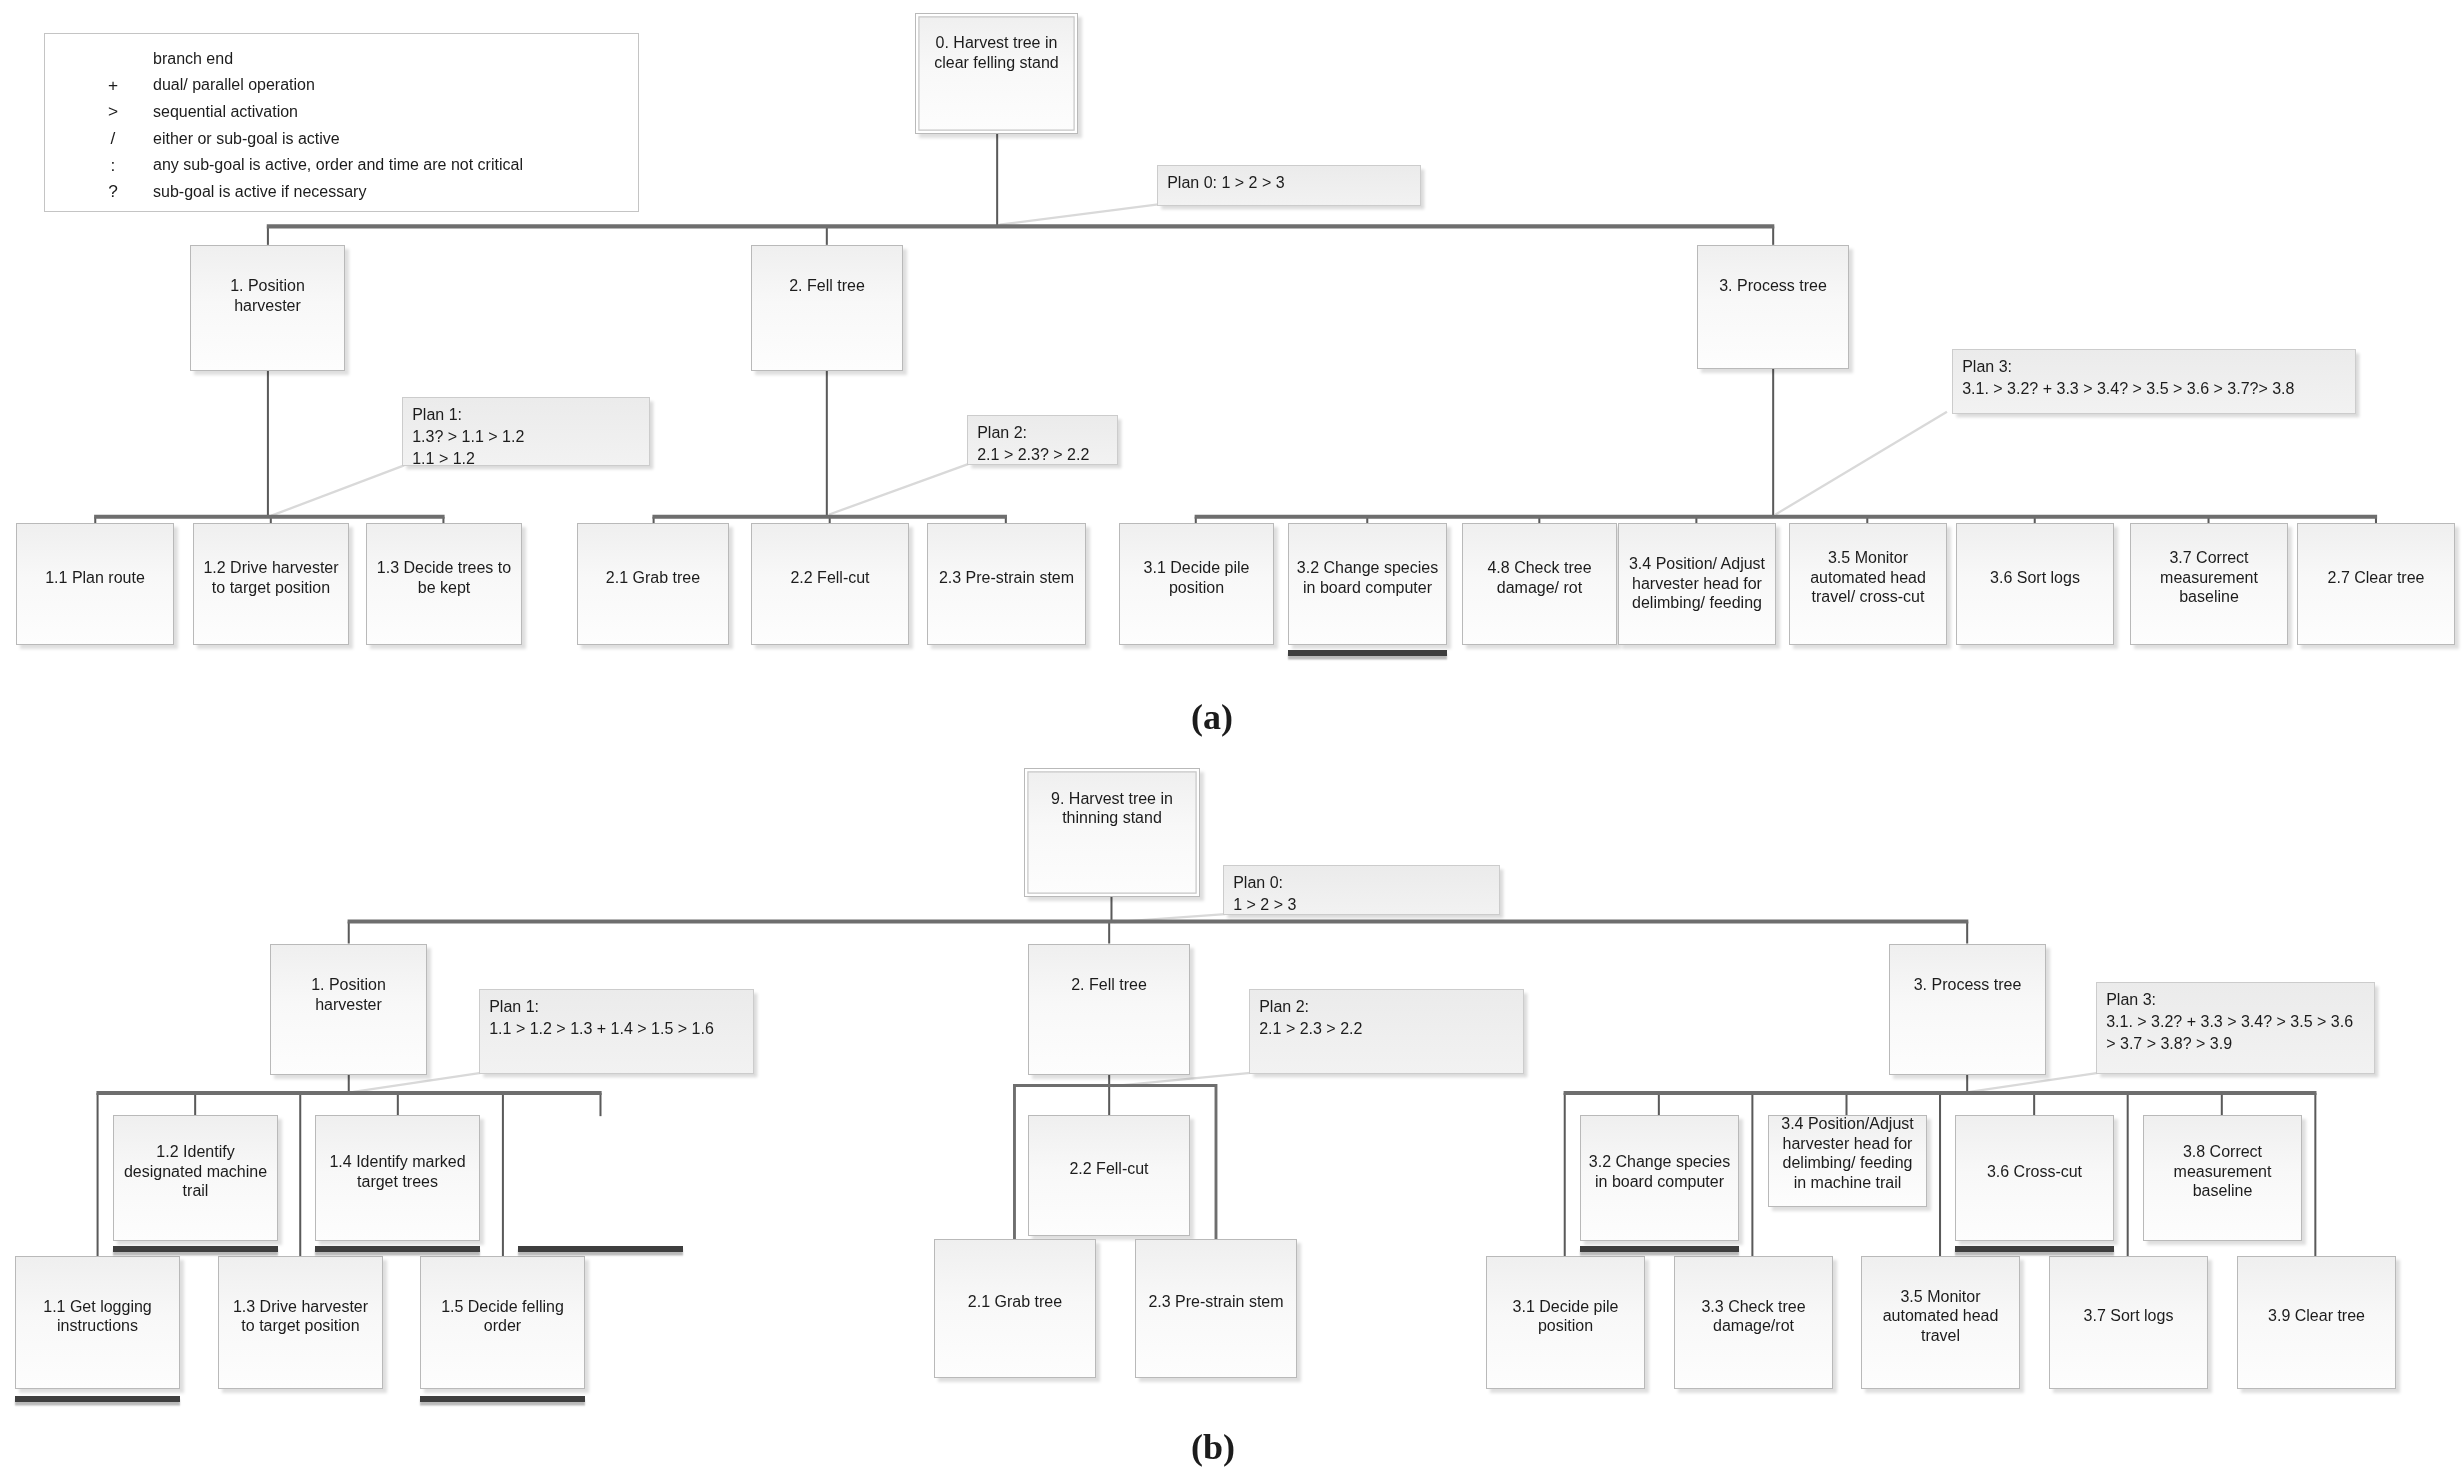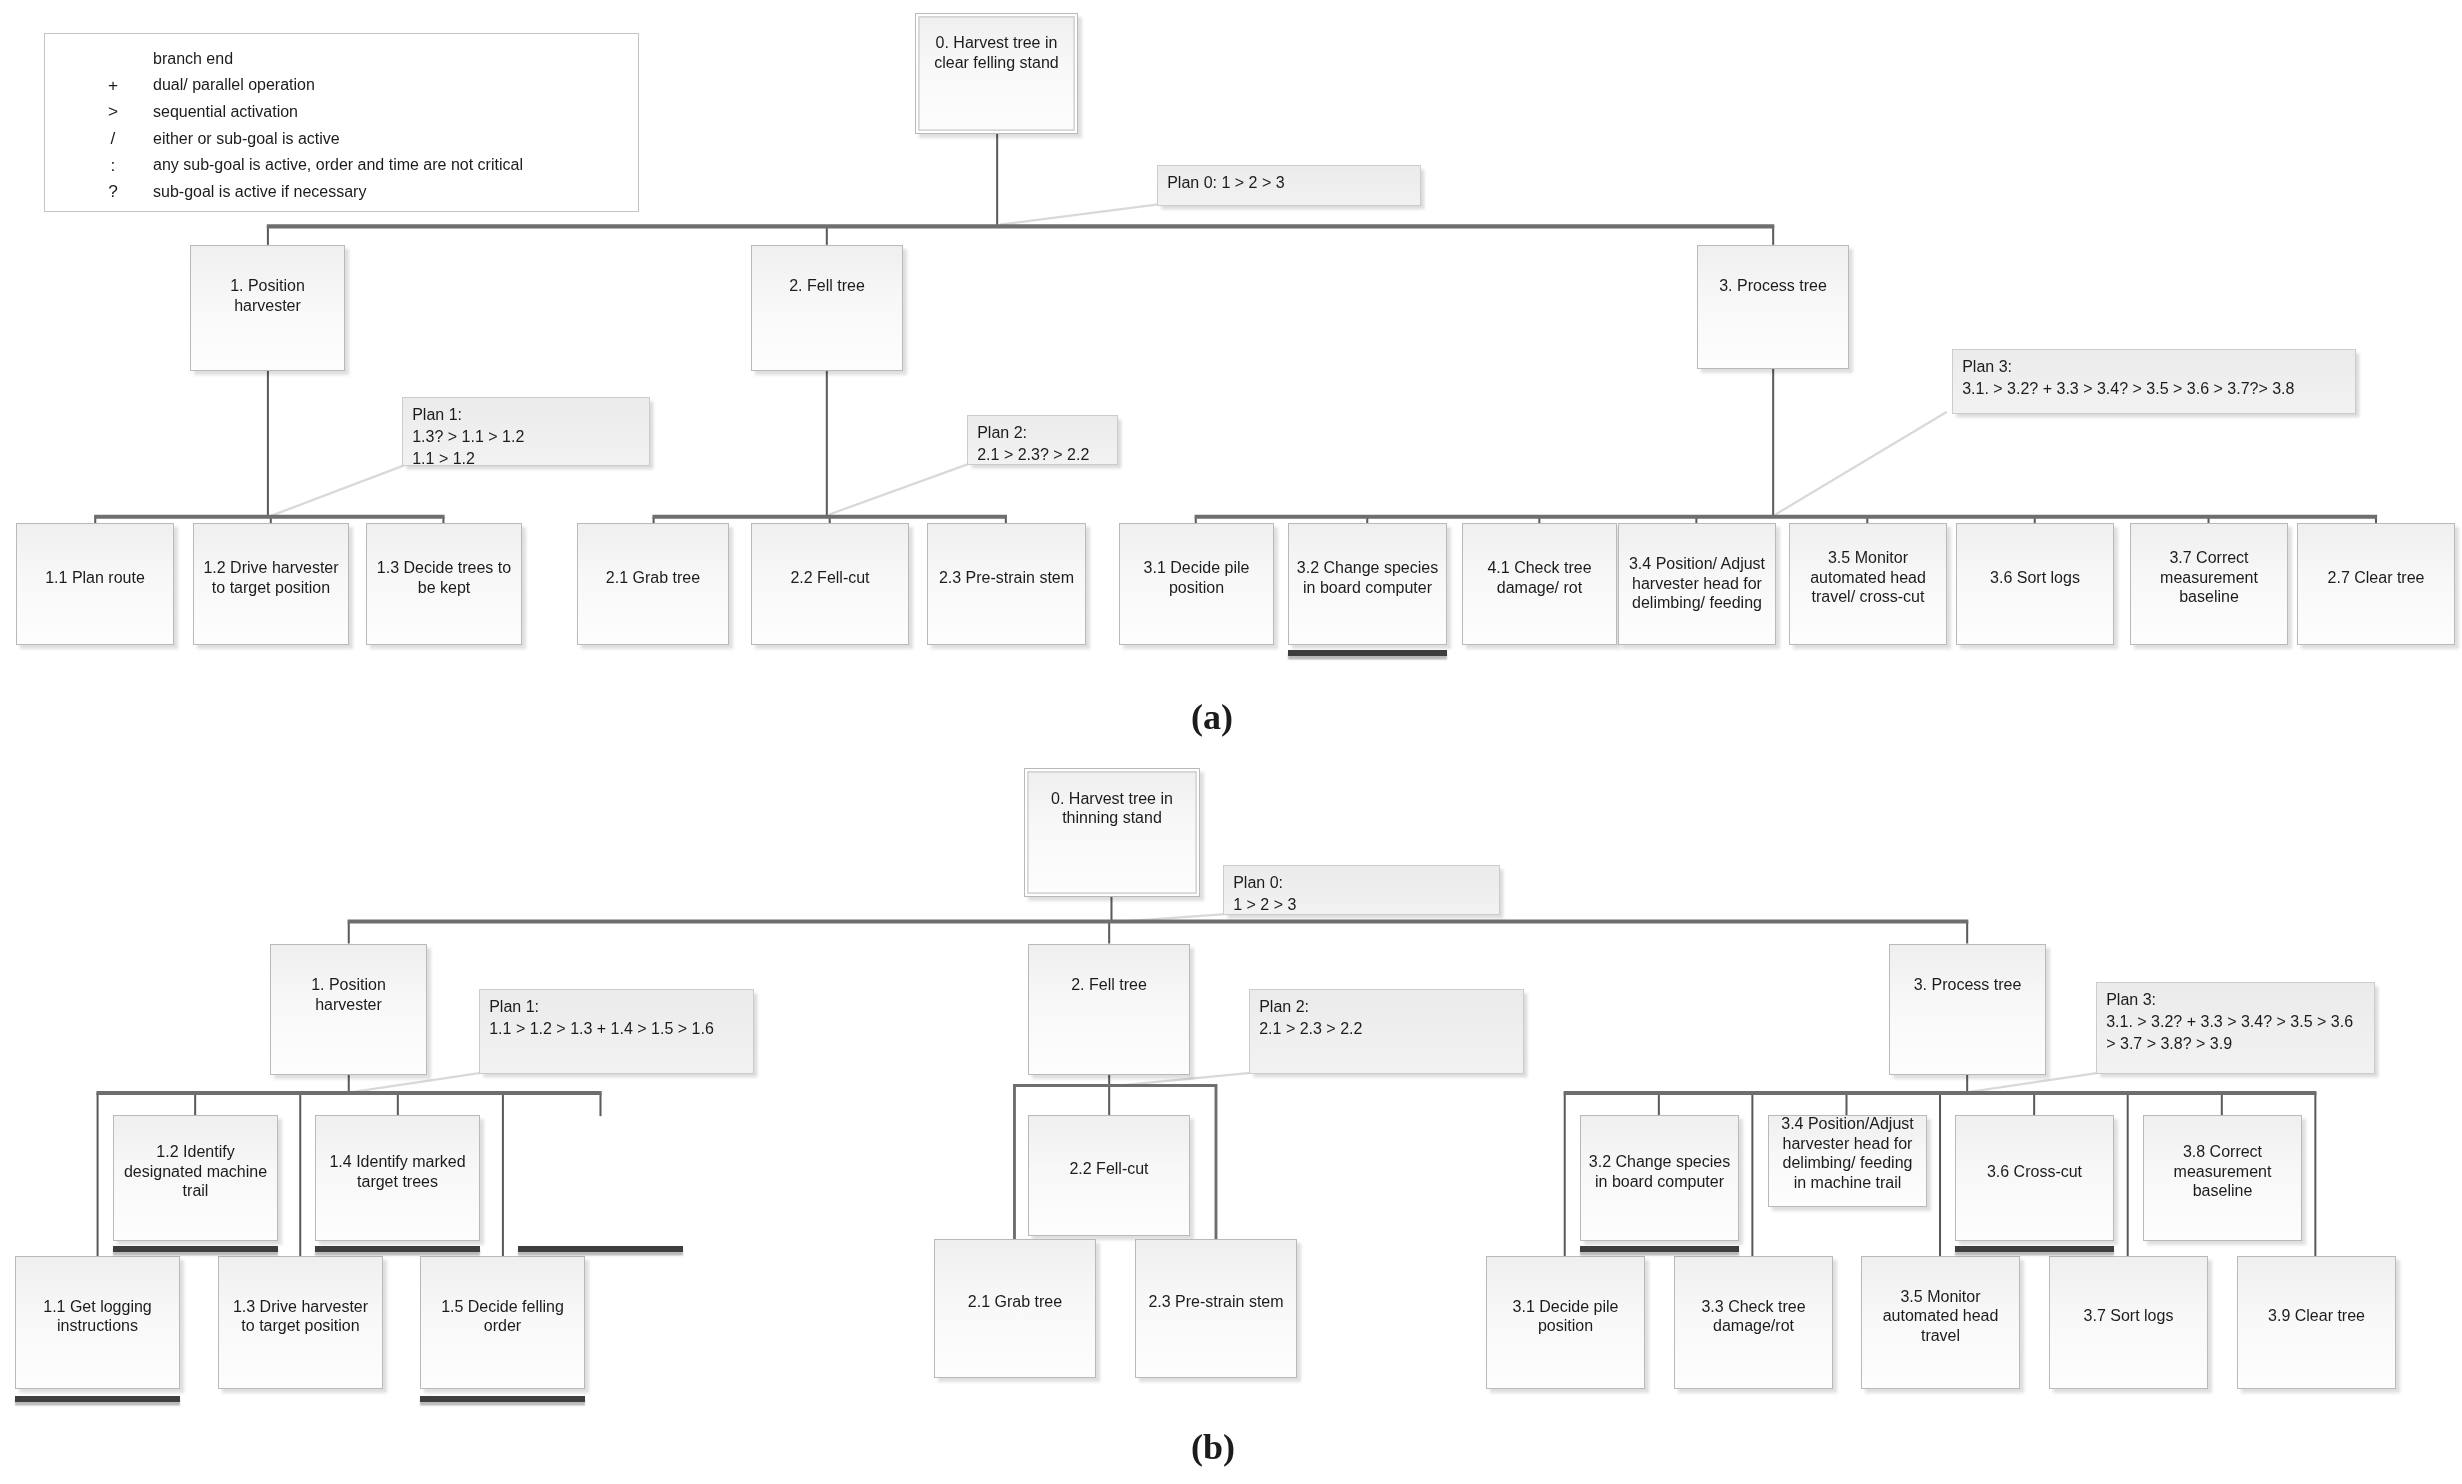--- a/index.html
+++ b/index.html
@@ -177,21 +177,21 @@
   <div class="task" style="left:927px;top:523px;width:159px;height:122px;">
       <div class="lbl">2.3 Pre-strain stem</div>
     </div>
   <div class="task" style="left:1119px;top:523px;width:155px;height:122px;">
       <div class="lbl">3.1 Decide pile position</div>
     </div>
   <div class="task" style="left:1288px;top:523px;width:159px;height:122px;">
       <div class="lbl">3.2 Change species in board computer</div>
     </div>
   <div class="task" style="left:1462px;top:523px;width:155px;height:122px;">
-      <div class="lbl">4.1 Check tree damage/ rot</div>
+      <div class="lbl">4.8 Check tree damage/ rot</div>
     </div>
   <div class="task" style="left:1618px;top:523px;width:158px;height:122px;padding-bottom:5.8px;">
       <div class="lbl">3.4 Position/ Adjust harvester head for delimbing/ feeding</div>
     </div>
   <div class="task" style="left:1789px;top:523px;width:158px;height:122px;">
       <div class="lbl">3.5 Monitor automated head travel/ cross-cut</div>
     </div>
   <div class="task" style="left:1956px;top:523px;width:158px;height:122px;">
       <div class="lbl">3.6 Sort logs</div>
     </div>
@@ -200,21 +200,21 @@
     </div>
   <div class="task" style="left:2297px;top:523px;width:158px;height:122px;">
       <div class="lbl">2.7 Clear tree</div>
     </div>
 
   <div class="bend" style="left:1288px;top:650px;width:159px;"></div>
 
   <div class="caption" style="left:1191px;top:696px;">(a)</div>
 
   <div class="task root" style="left:1024px;top:768px;width:176px;height:129px;">
-      <div class="lbl">0. Harvest tree in thinning stand</div>
+      <div class="lbl">9. Harvest tree in thinning stand</div>
     </div>
   <div class="plan" style="left:1223px;top:865px;width:277px;height:50px;">Plan 0:
 1 &gt; 2 &gt; 3</div>
 
   <div class="task lvl1" style="left:270px;top:944px;width:157px;height:131px;">
       <div class="lbl">1. Position harvester</div>
     </div>
   <div class="task lvl1" style="left:1028px;top:944px;width:162px;height:131px;">
       <div class="lbl">2. Fell tree</div>
     </div>

